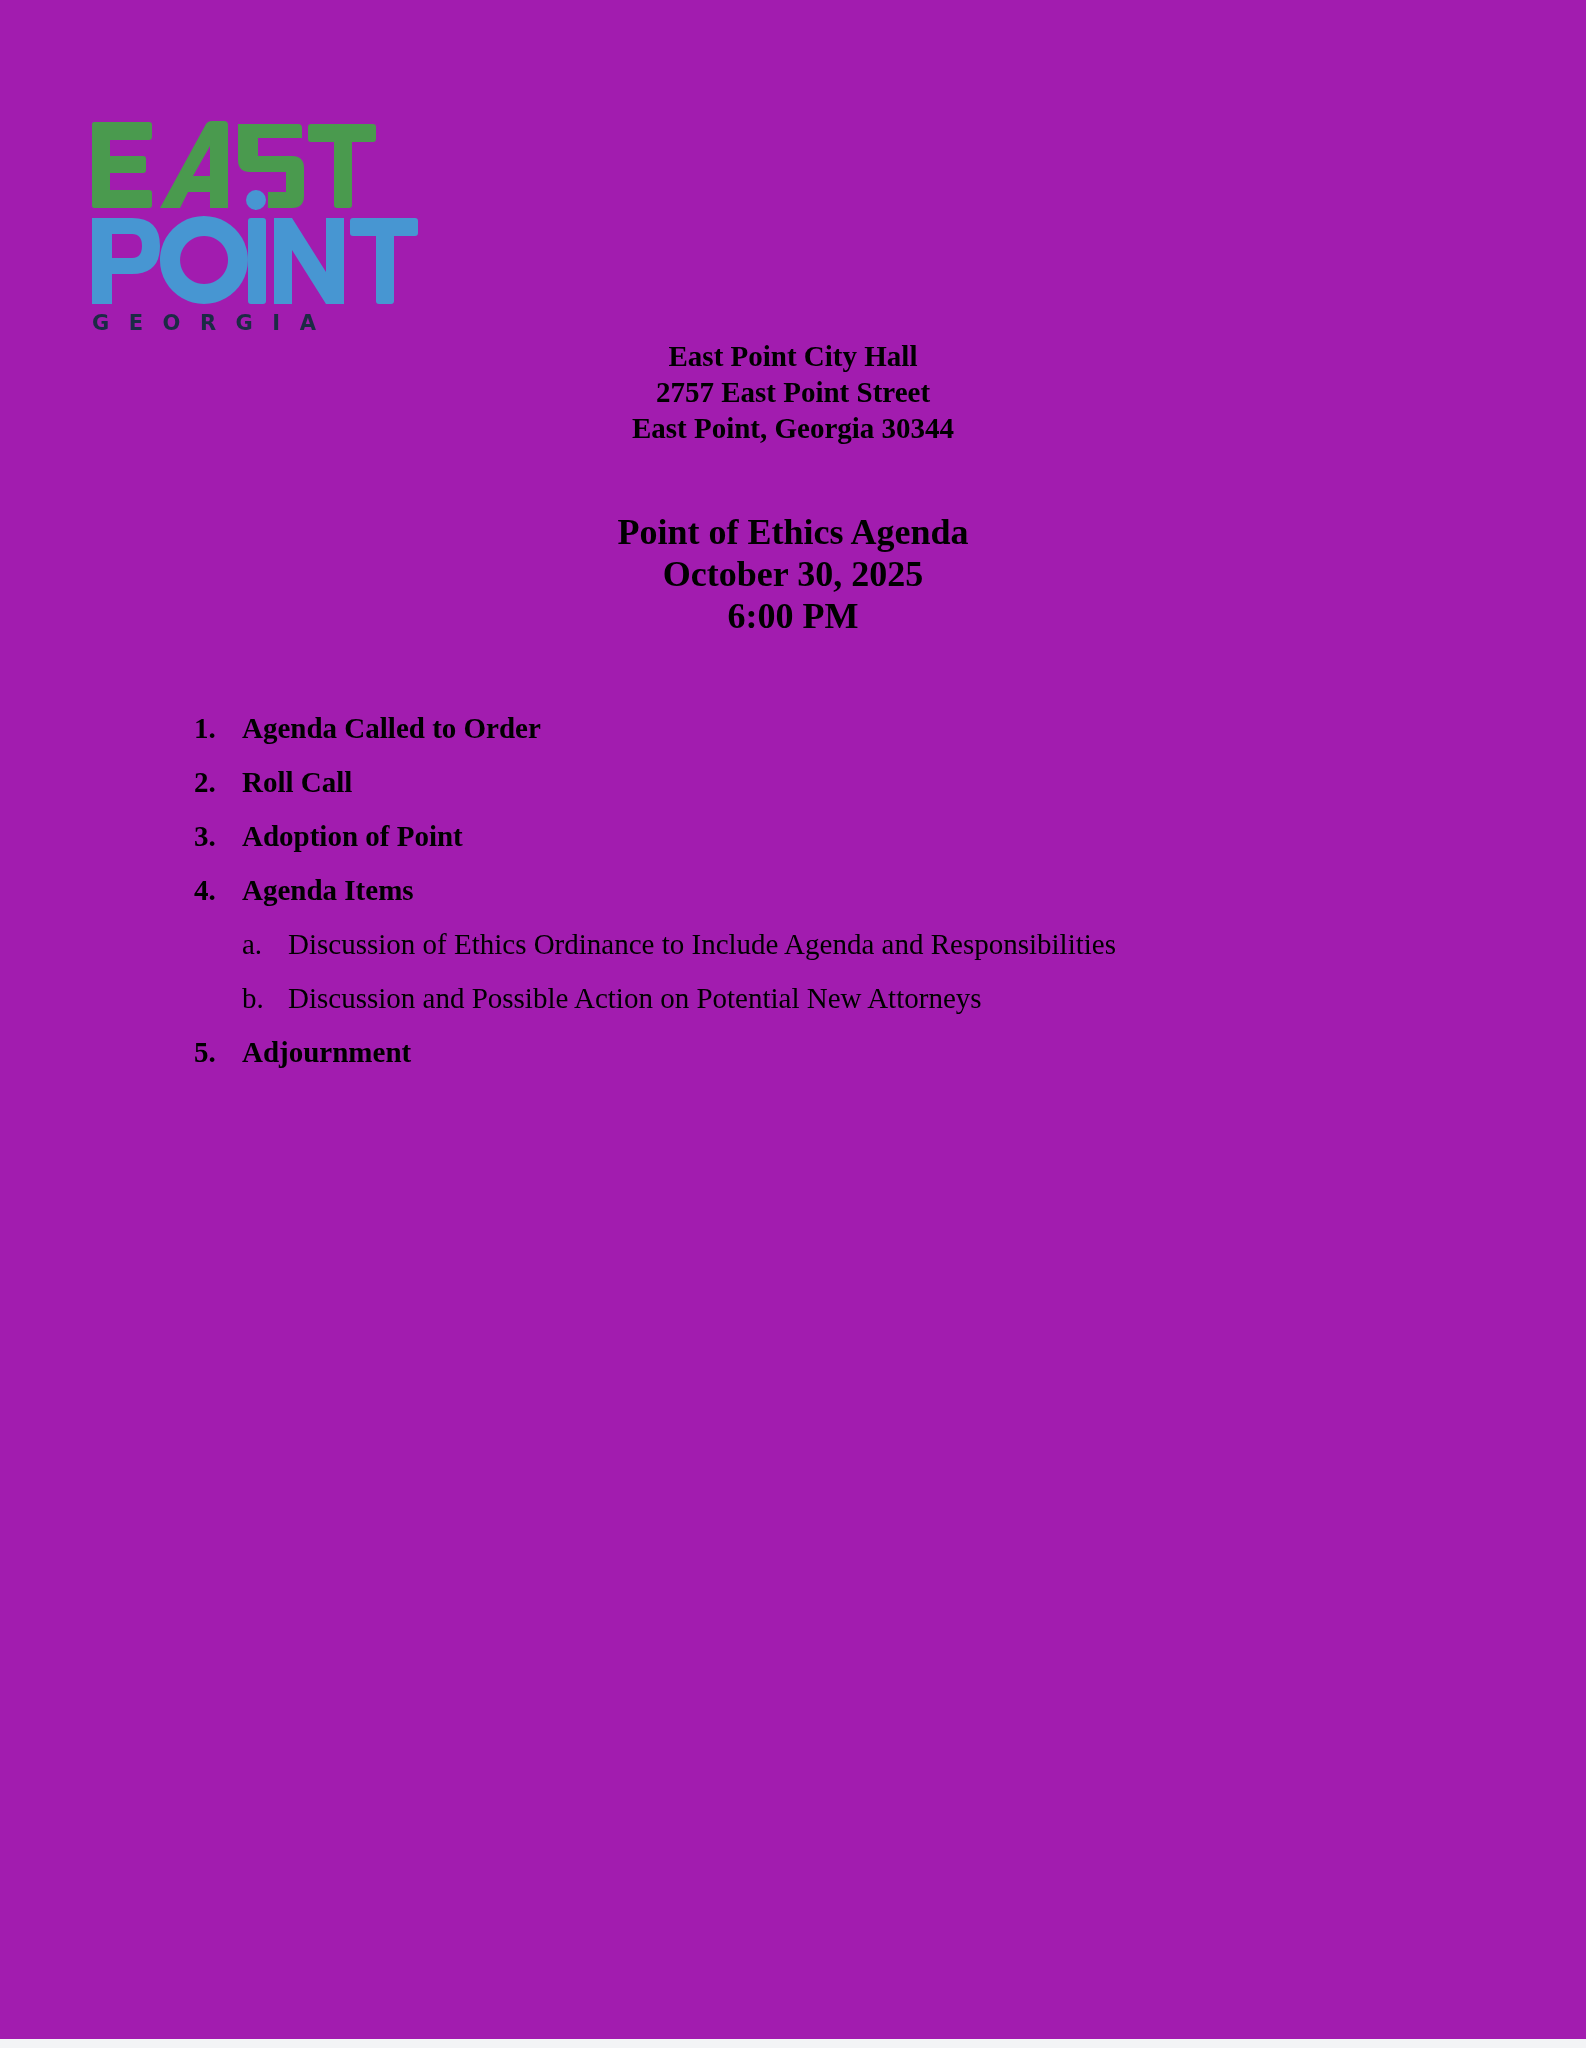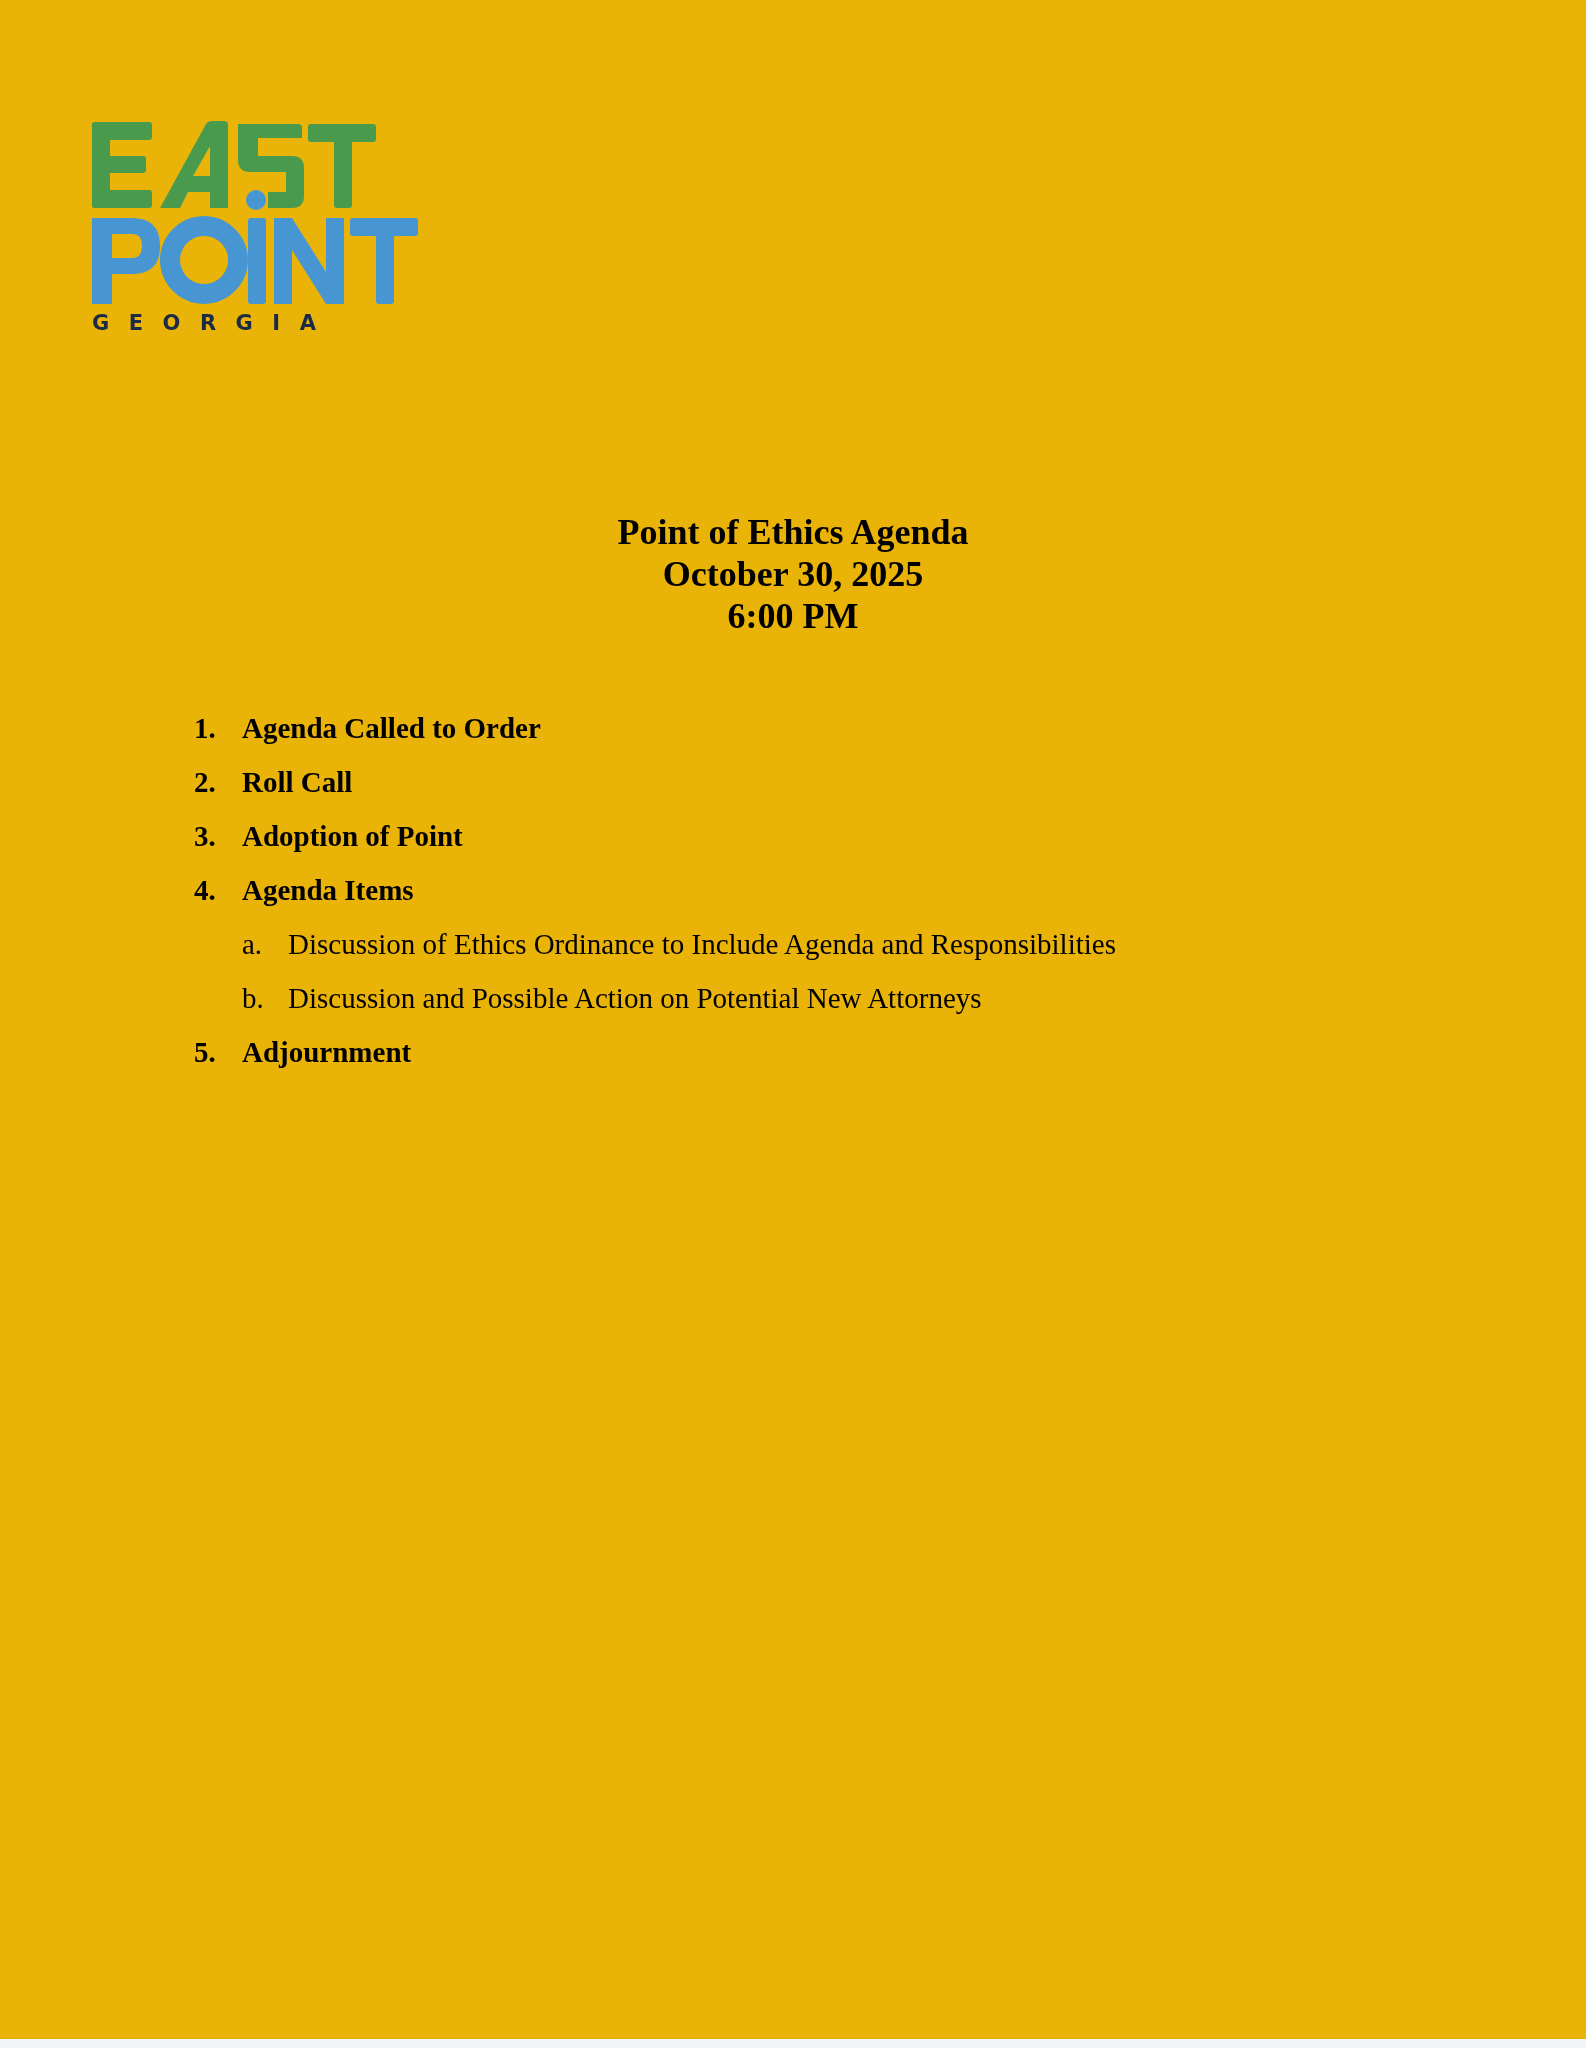--- a/index.html
+++ b/index.html
@@ -14,21 +14,21 @@
     overflow: hidden;
     font-family: "Liberation Serif", "DejaVu Serif", serif;
     color: #000;
   }
   .page {
     position: absolute;
     left: 0;
     top: 0;
     width: 1586px;
     height: 2039px;
-    background: #eab308;
+    background: #a21caf;
   }
   
   .logo {
     position: absolute;
     left: 88px;
     top: 116px;
     width: 340px;
     height: 222px;
   }
   .logo svg { display: block; }
@@ -126,20 +126,25 @@
         <path d="M186 102 L204 102 L238 156 L238 102 L256 102 L256 188 L238 188 L204 134 L204 188 L186 188 Z"></path>
 
         <rect x="262" y="102" width="68" height="18" rx="3"></rect>
         <rect x="288" y="102" width="18" height="86" rx="3"></rect>
       </g>
 
       <text x="4" y="214" fill="#1c2b45" font-family="DejaVu Sans, sans-serif" font-weight="bold" font-size="21" letter-spacing="19.5">GEORGIA</text>
     </svg>
   </div>
 
+  <div class="address">
+    <div>East Point City Hall</div>
+    <div>2757 East Point Street</div>
+    <div>East Point, Georgia 30344</div>
+  </div>
 
   <div class="title-block">
     <div>Point of Ethics Agenda</div>
     <div>October 30, 2025</div>
     <div>6:00 PM</div>
   </div>
 
   <div class="agenda">
     <div class="agenda-row main">
       <span class="num">1.</span>

